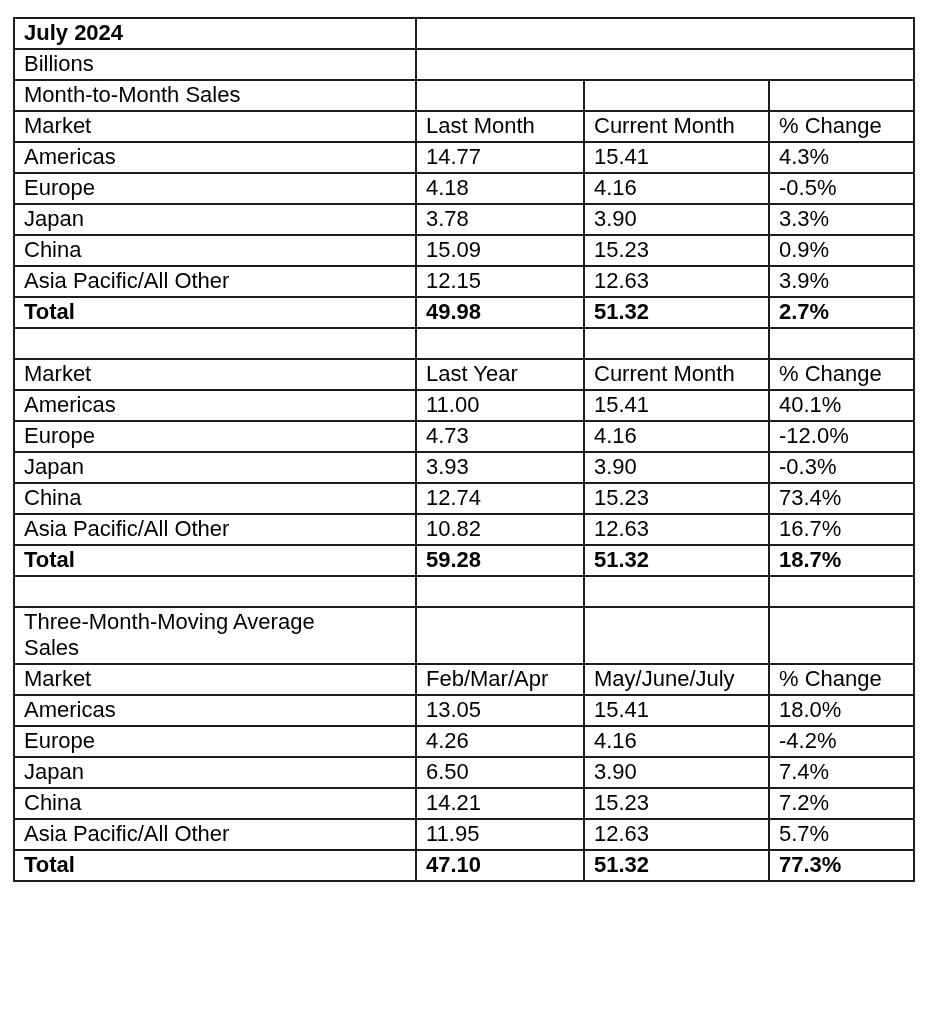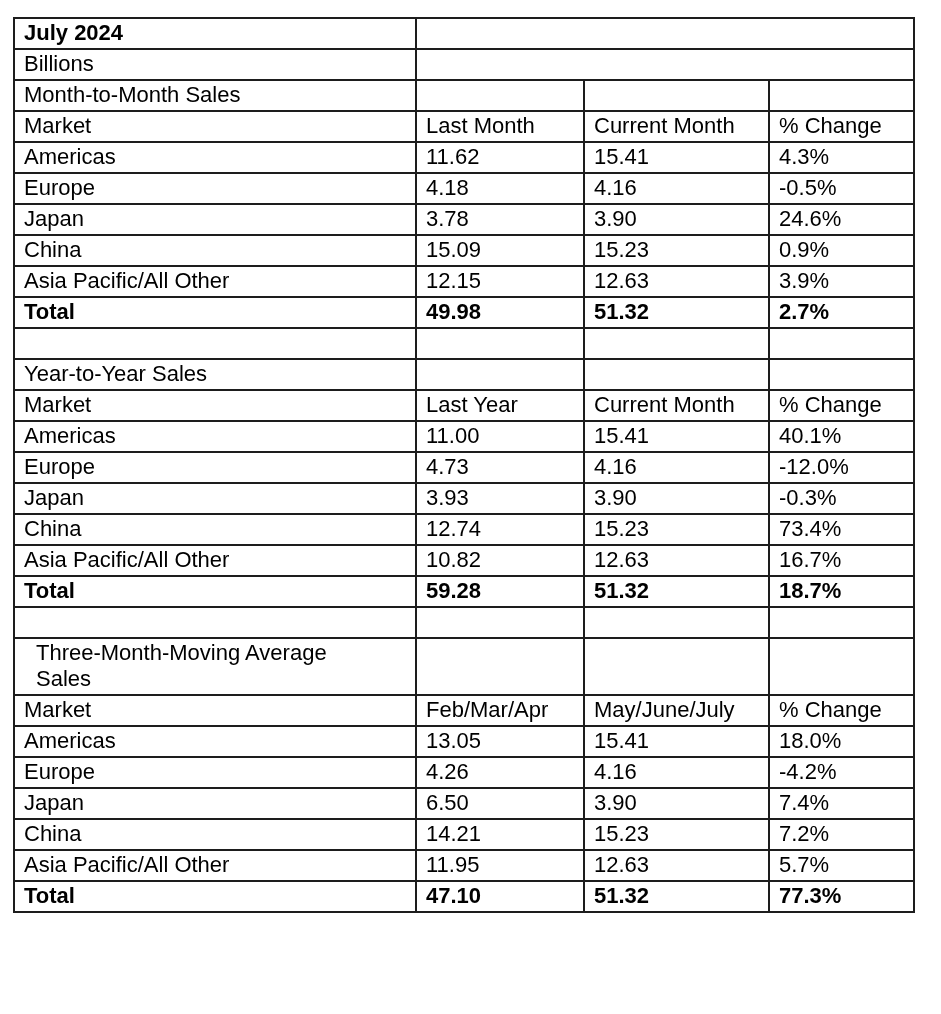--- a/index.html
+++ b/index.html
@@ -32,21 +32,21 @@
     height: 31px;
     padding: 1px 9px 2px 9px;
     font-size: 22px;
     line-height: 26px;
     vertical-align: middle;
     white-space: nowrap;
     overflow: hidden;
   }
   td.bold { font-weight: bold; }
   td.section-title-cell { white-space: normal; }
-  .wrap-narrow { display: inline-block; max-width: 330px; white-space: normal; margin-left: 12px; }
+  .wrap-narrow { display: inline-block; max-width: 330px; white-space: normal; }
 </style>
 </head>
 <body>
 
 <div class="page">
   <table class="report">
     <colgroup>
       <col style="width:402px">
       <col style="width:168px">
       <col style="width:185px">
@@ -70,35 +70,35 @@
       <td></td>
     </tr>
     <tr>
       <td>Market</td>
       <td>Last Month</td>
       <td>Current Month</td>
       <td>% Change</td>
     </tr>
     <tr>
       <td>Americas</td>
-      <td>11.62</td>
+      <td>14.77</td>
       <td>15.41</td>
       <td>4.3%</td>
     </tr>
     <tr>
       <td>Europe</td>
       <td>4.18</td>
       <td>4.16</td>
       <td>-0.5%</td>
     </tr>
     <tr>
       <td>Japan</td>
       <td>3.78</td>
       <td>3.90</td>
-      <td>24.6%</td>
+      <td>3.3%</td>
     </tr>
     <tr>
       <td>China</td>
       <td>15.09</td>
       <td>15.23</td>
       <td>0.9%</td>
     </tr>
     <tr>
       <td>Asia Pacific/All Other</td>
       <td>12.15</td>
@@ -112,26 +112,20 @@
       <td class="bold">2.7%</td>
     </tr>
     <tr>
       <td></td>
       <td></td>
       <td></td>
       <td></td>
     </tr>
 
     <tr>
-      <td class="section-title-cell">Year-to-Year Sales</td>
-      <td></td>
-      <td></td>
-      <td></td>
-    </tr>
-    <tr>
       <td>Market</td>
       <td>Last Year</td>
       <td>Current Month</td>
       <td>% Change</td>
     </tr>
     <tr>
       <td>Americas</td>
       <td>11.00</td>
       <td>15.41</td>
       <td>40.1%</td>

